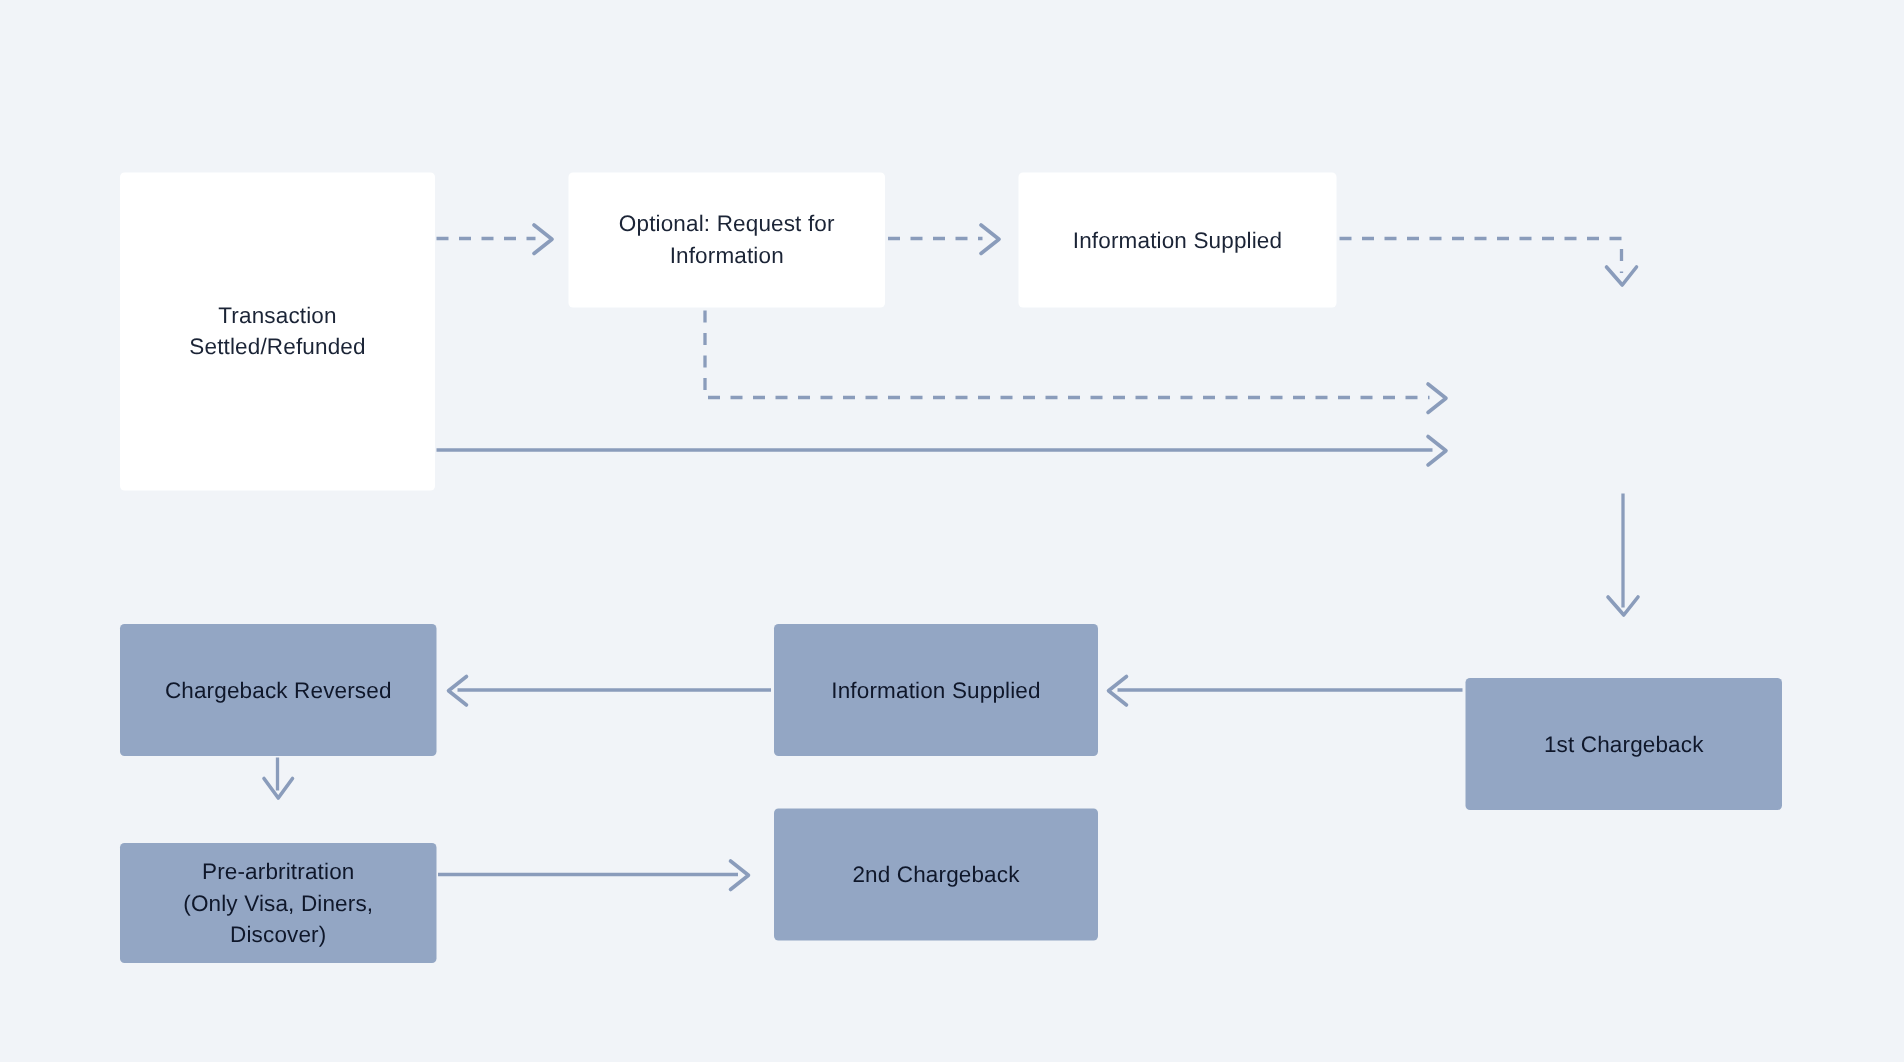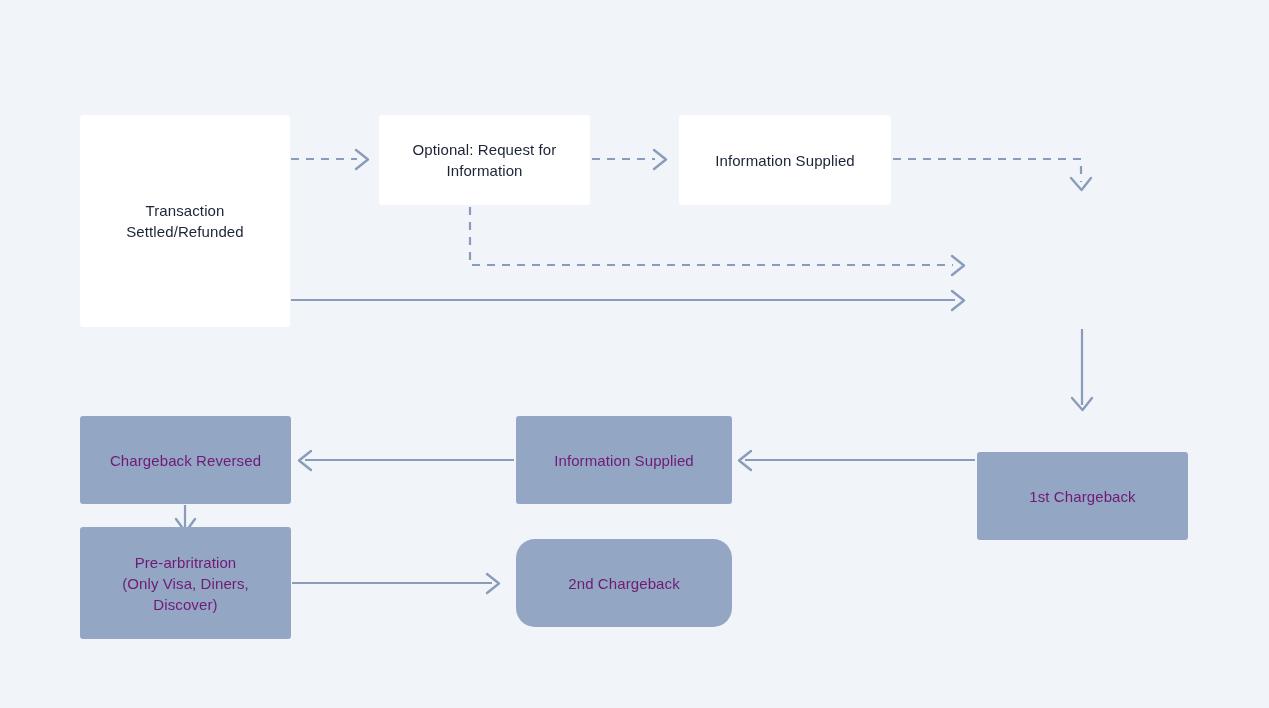--- a/index.html
+++ b/index.html
@@ -40,21 +40,21 @@
     letter-spacing: 0.1px;
     padding: 4px 8px;
     white-space: pre-line;
   }
   .node.white {
     background: #ffffff;
     color: #1b2436;
   }
   .node.blue {
     background: #93a6c4;
-    color: #701a75;
+    color: #0f172a;
   }
 </style>
 </head>
 <body>
 
 <div id="diagram">
 
   <svg id="edges" width="1269" height="708" viewBox="0 0 1269 708" xmlns="http://www.w3.org/2000/svg">
 
     <g>
@@ -116,19 +116,19 @@
 
   <div class="node white" style="left:679px; top:115px; width:212px; height:90px;">Information Supplied</div>
 
 
   <div class="node blue" style="left:977px; top:416px; width:211px; height:88px;margin-top:36px;">1st Chargeback</div>
 
   <div class="node blue" style="left:516px; top:416px; width:216px; height:88px;">Information Supplied</div>
 
   <div class="node blue" style="left:80px; top:416px; width:211px; height:88px;">Chargeback Reversed</div>
 
-  <div class="node blue" style="left:80px; top:527px; width:211px; height:112px;">Pre-arbritration
+  <div class="node blue" style="left:80px; top:562px; width:211px; height:80px;">Pre-arbritration
 (Only Visa, Diners,
 Discover)</div>
 
-  <div class="node blue" style="left:516px; top:539px; width:216px; height:88px;border-radius:19px;">2nd Chargeback</div>
+  <div class="node blue" style="left:516px; top:539px; width:216px; height:88px;">2nd Chargeback</div>
 
 </div>
 
 </body></html>

